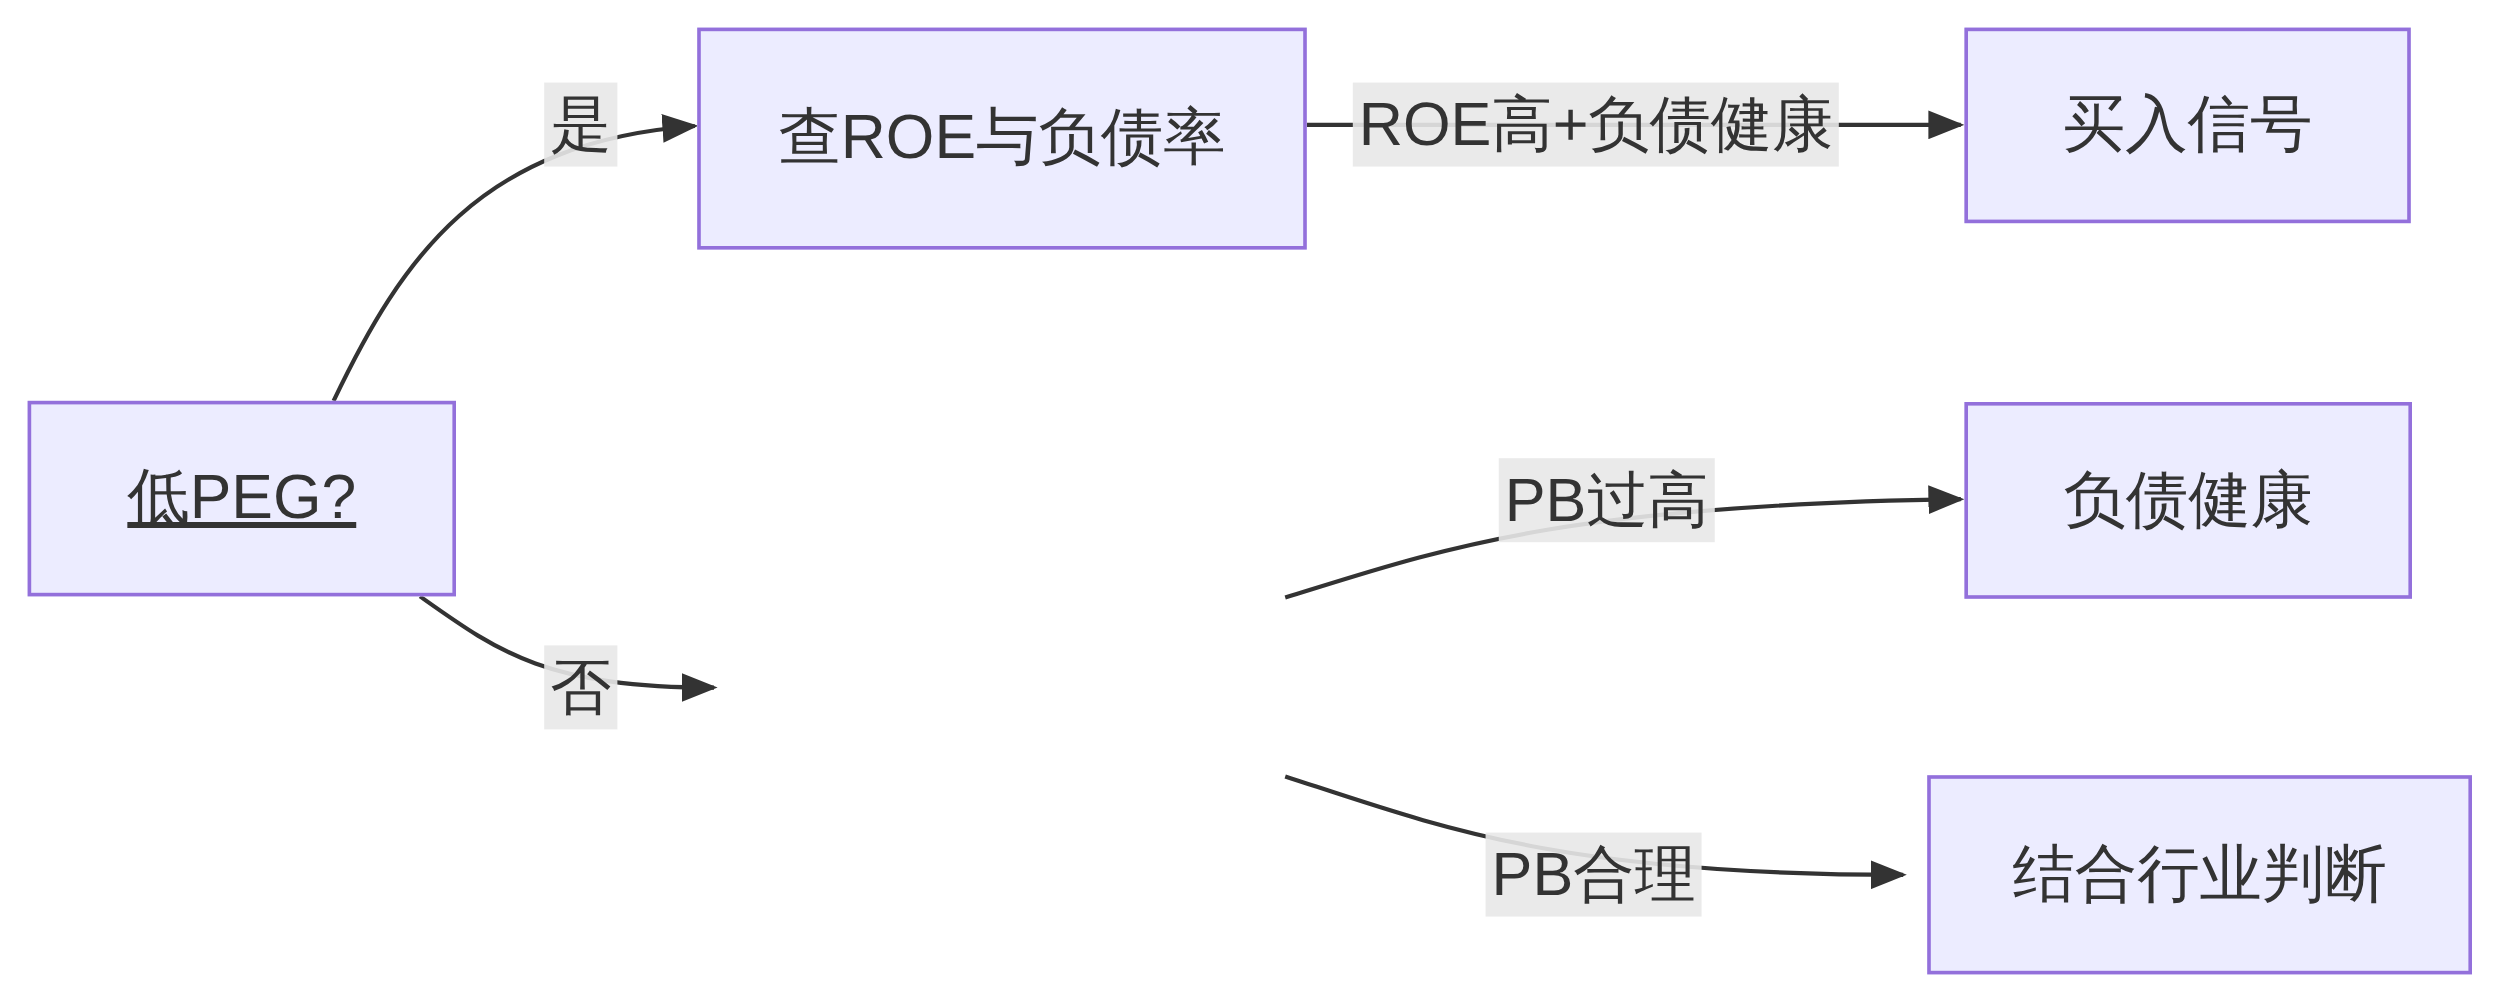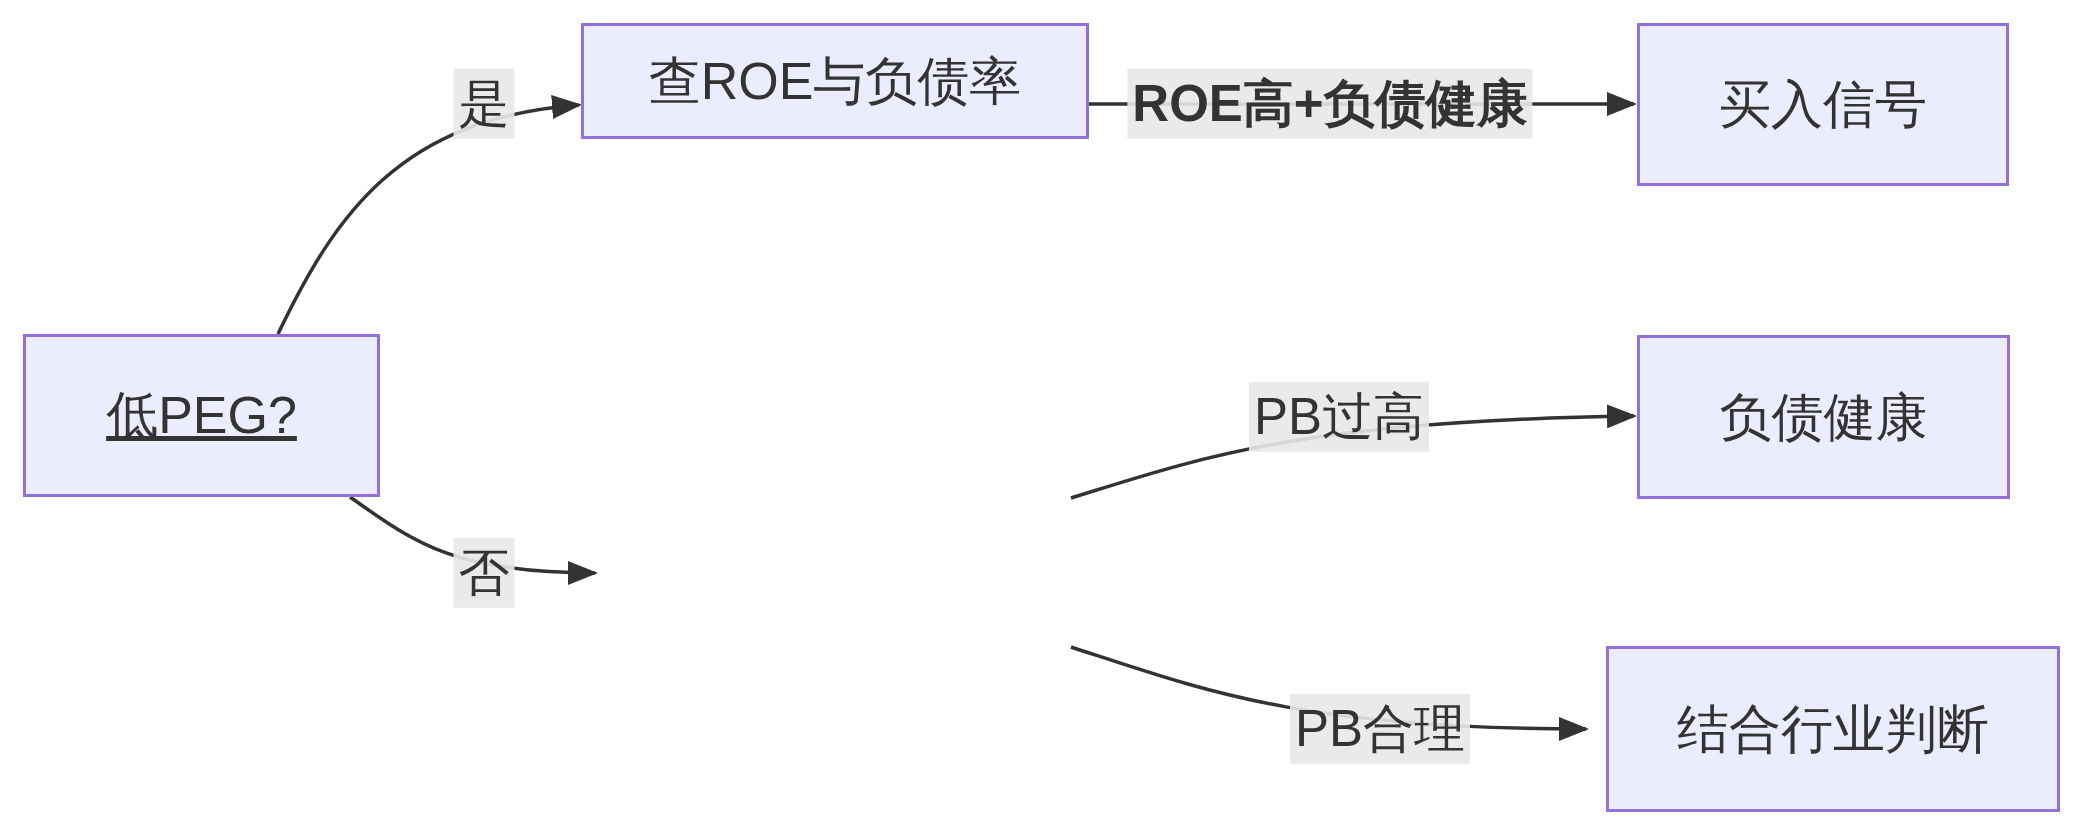--- a/index.html
+++ b/index.html
@@ -47,31 +47,31 @@
     background: rgba(232, 232, 232, 0.9);
     color: #333333;
     font-size: 51px;
     line-height: 1.38;
     padding: 0 5px;
     white-space: nowrap;
     text-align: center;
   }
   
   .node-a { left: 23px;   top: 334px; width: 357px; height: 163px; text-decoration: underline; }
-  .node-b { left: 581px;  top: 23px;  width: 508px; height: 116px; }
+  .node-b { left: 581px;  top: 23px;  width: 508px; height: 185px; }
   .node-c { left: 1637px; top: 23px;  width: 372px; height: 163px; }
   .node-d { left: 598px;  top: 491px; width: 473px; height: 164px; }
   .node-e { left: 1637px; top: 335px; width: 373px; height: 164px; }
   .node-f { left: 1589px; top: 646px; width: 454px; height: 166px; margin-left: 17px; }
   
   .lbl-yes       { left: 484px;  top: 104px; }
-  .lbl-roe       { left: 1330px; top: 104px; font-weight: bold; }
+  .lbl-roe       { left: 1330px; top: 104px; }
   .lbl-no        { left: 484px;  top: 573px; }
   .lbl-pb-high   { left: 1339px; top: 417px; text-align: right; }
-  .lbl-pb-ok     { left: 1380px; top: 729px; }
+  .lbl-pb-ok     { left: 1328px; top: 729px; }
 </style>
 </head>
 <body>
 
 <div class="canvas">
 
   <svg class="edges-svg" viewBox="0 0 2082 834" xmlns="http://www.w3.org/2000/svg">
     <defs>
       <marker id="arrow" viewBox="0 0 30 24" markerWidth="30" markerHeight="24" refX="27" refY="12" orient="auto" markerUnits="userSpaceOnUse">
         <path d="M0,0 L30,12 L0,24 Z" fill="#333333"></path>

